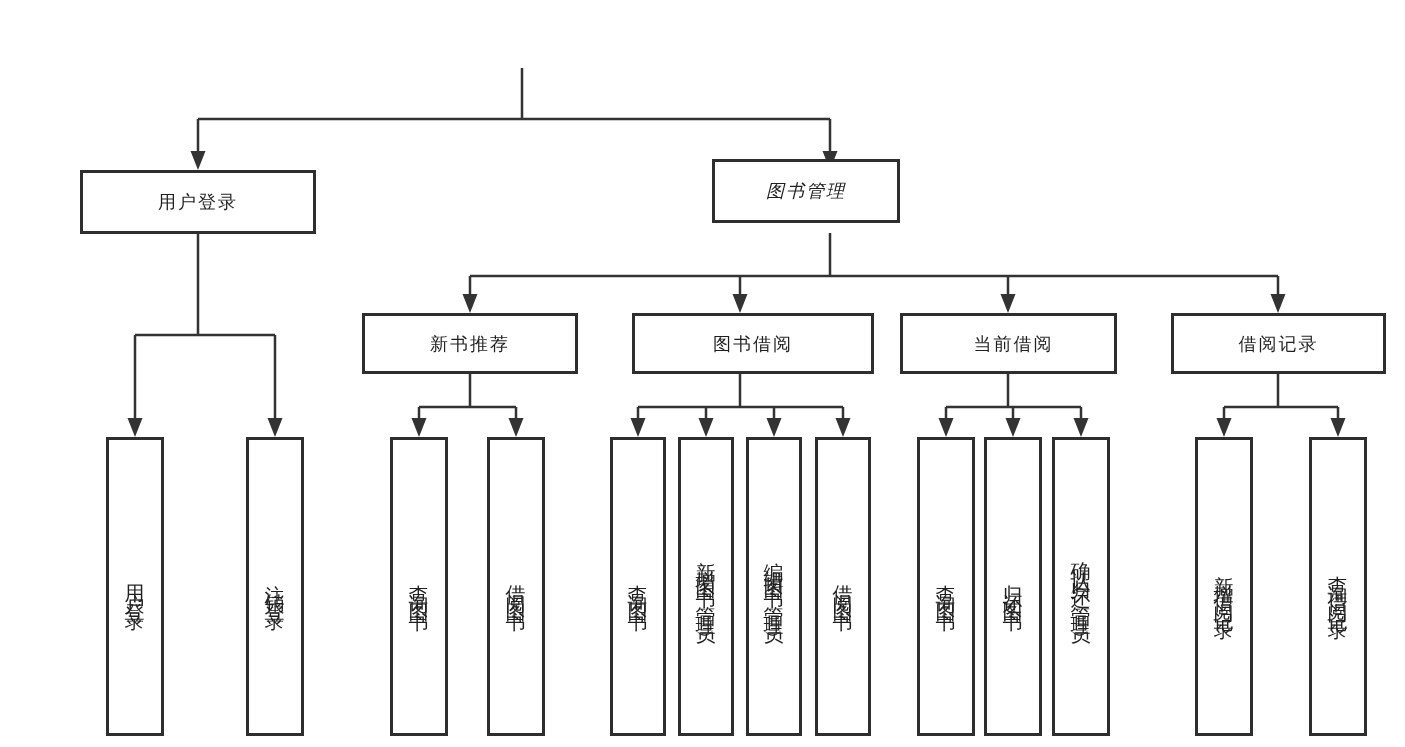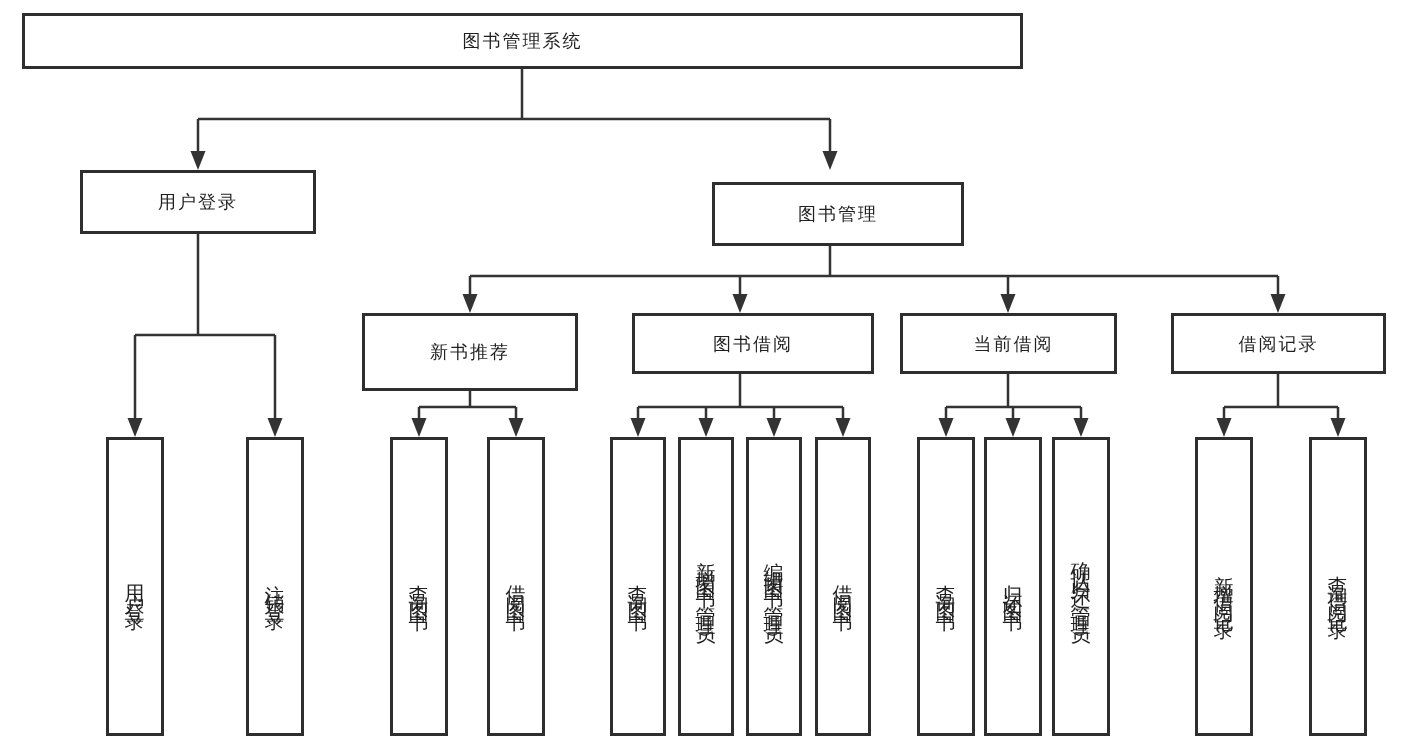--- a/index.html
+++ b/index.html
@@ -96,32 +96,29 @@
       <polygon points="774,437 766.5,418 781.5,418"></polygon>
       <polygon points="843,437 835.5,418 850.5,418"></polygon>
       <polygon points="946,437 938.5,418 953.5,418"></polygon>
       <polygon points="1013,437 1005.5,418 1020.5,418"></polygon>
       <polygon points="1081,437 1073.5,418 1088.5,418"></polygon>
       <polygon points="1224,437 1216.5,418 1231.5,418"></polygon>
       <polygon points="1338,437 1330.5,418 1345.5,418"></polygon>
     </g>
   </svg>
 
-  <div class="hbox" style="left:22px; top:13px; width:1001px; height:56px;">
-    <span>图书管理系统</span>
-  </div>
 
   <div class="hbox" style="left:80px; top:170px; width:236px; height:64px;">
     <span>用户登录</span>
   </div>
-  <div class="hbox" style="left:712px; top:182px; width:252px; height:64px;">
+  <div class="hbox" style="left:712px; top:159px; width:188px; height:64px;font-style:italic;">
     <span>图书管理</span>
   </div>
 
-  <div class="hbox" style="left:362px; top:313px; width:216px; height:78px;">
+  <div class="hbox" style="left:362px; top:313px; width:216px; height:61px;">
     <span>新书推荐</span>
   </div>
   <div class="hbox" style="left:632px; top:313px; width:242px; height:61px;">
     <span>图书借阅</span>
   </div>
   <div class="hbox" style="left:900px; top:313px; width:217px; height:61px;padding-left:10px;">
     <span>当前借阅</span>
   </div>
   <div class="hbox" style="left:1171px; top:313px; width:215px; height:61px;text-align:right;">
     <span>借阅记录</span>

